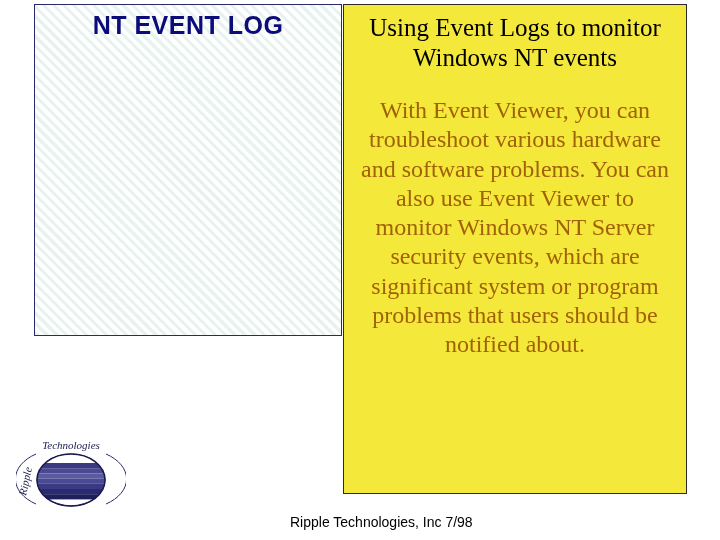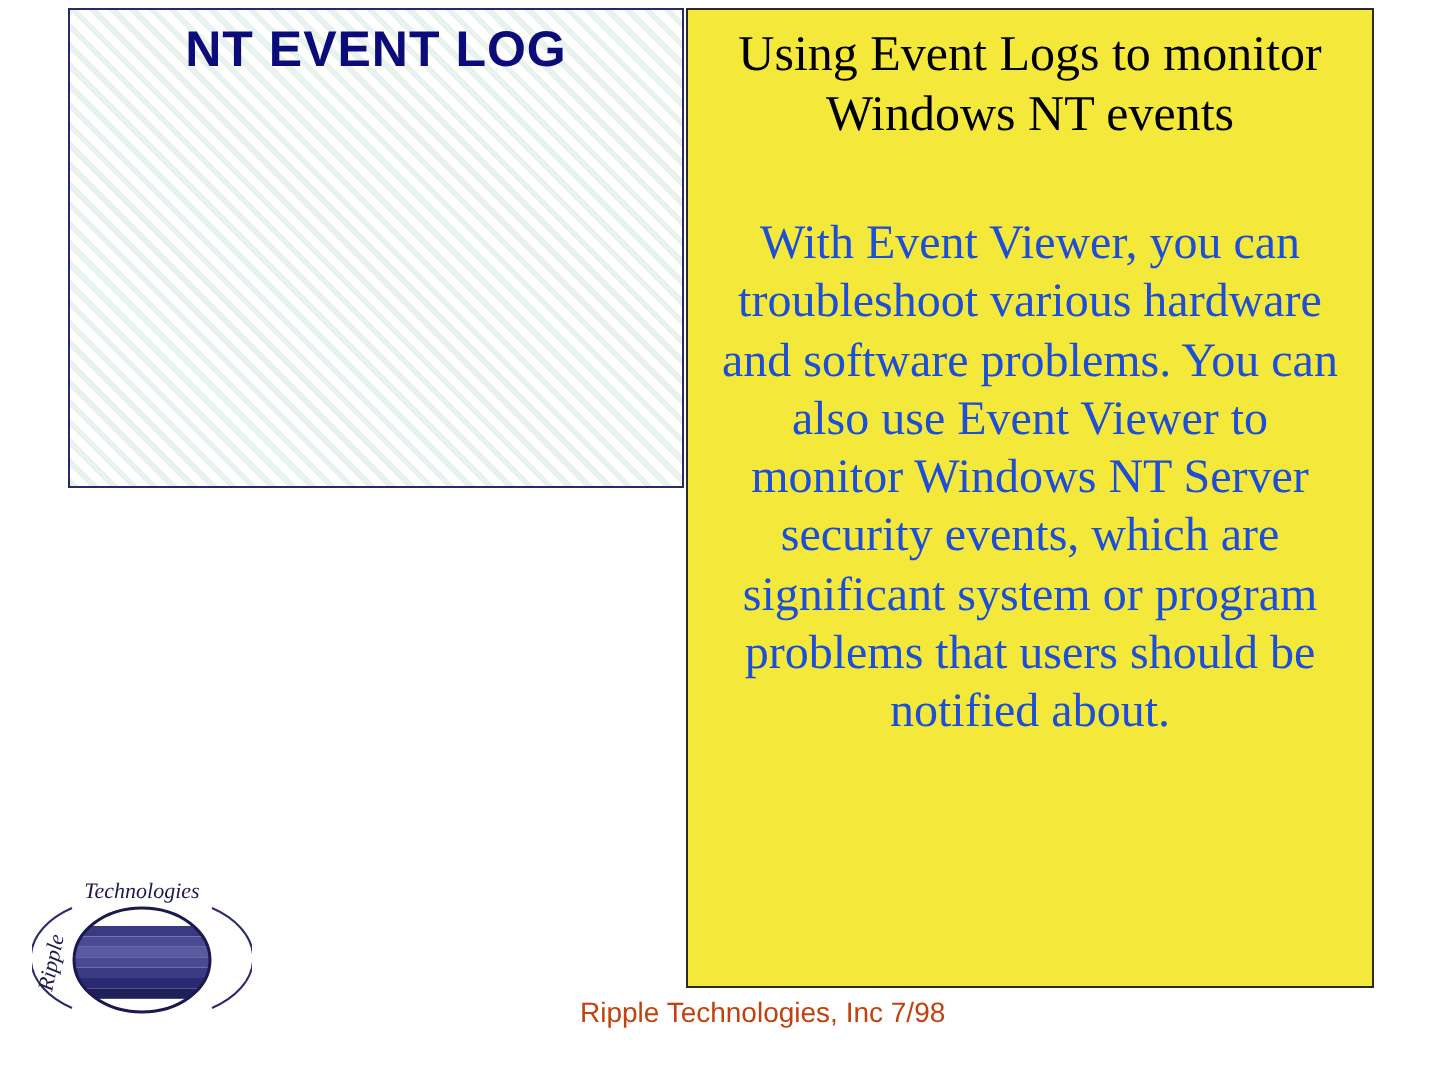--- a/index.html
+++ b/index.html
@@ -12,21 +12,21 @@
   .slide {
     position: relative;
     width: 720px;
     height: 540px;
   }
   .left-box {
     position: absolute;
     left: 34px;
     top: 4px;
     width: 308px;
-    height: 240px;
+    height: 332px;
     border: 1px solid #2a2a6a;
     background:
       repeating-linear-gradient(
         45deg,
         #e8f3f0 0px,
         #e8f3f0 3px,
         #ffffff 3px,
         #ffffff 7px
       );
     text-align: center;
@@ -49,36 +49,36 @@
     background: #f4e83a;
     text-align: center;
     padding: 8px 12px 6px 12px;
     display: flex;
     flex-direction: column;
   }
   .subtitle {
     font-size: 25px;
     line-height: 1.18;
     color: #000;
-    margin-bottom: 36px;
+    margin-bottom: 24px;
     padding: 0 10px;
   }
   .body-text {
     font-size: 24px;
     line-height: 1.22;
-    color: #1d4ed8;
+    color: #a16207;
     padding: 0 2px;
   }
   .footer-text {
     position: absolute;
     left: 290px;
-    top: 498px;
+    top: 514px;
     font-family: Arial, Helvetica, sans-serif;
     font-size: 14px;
-    color: #c2410c;
+    color: #000000;
   }
   .logo {
     position: absolute;
     left: 16px;
     top: 438px;
     width: 110px;
     height: 78px;
   }
   .logo svg { width: 100%; height: 100%; }
 </style>

